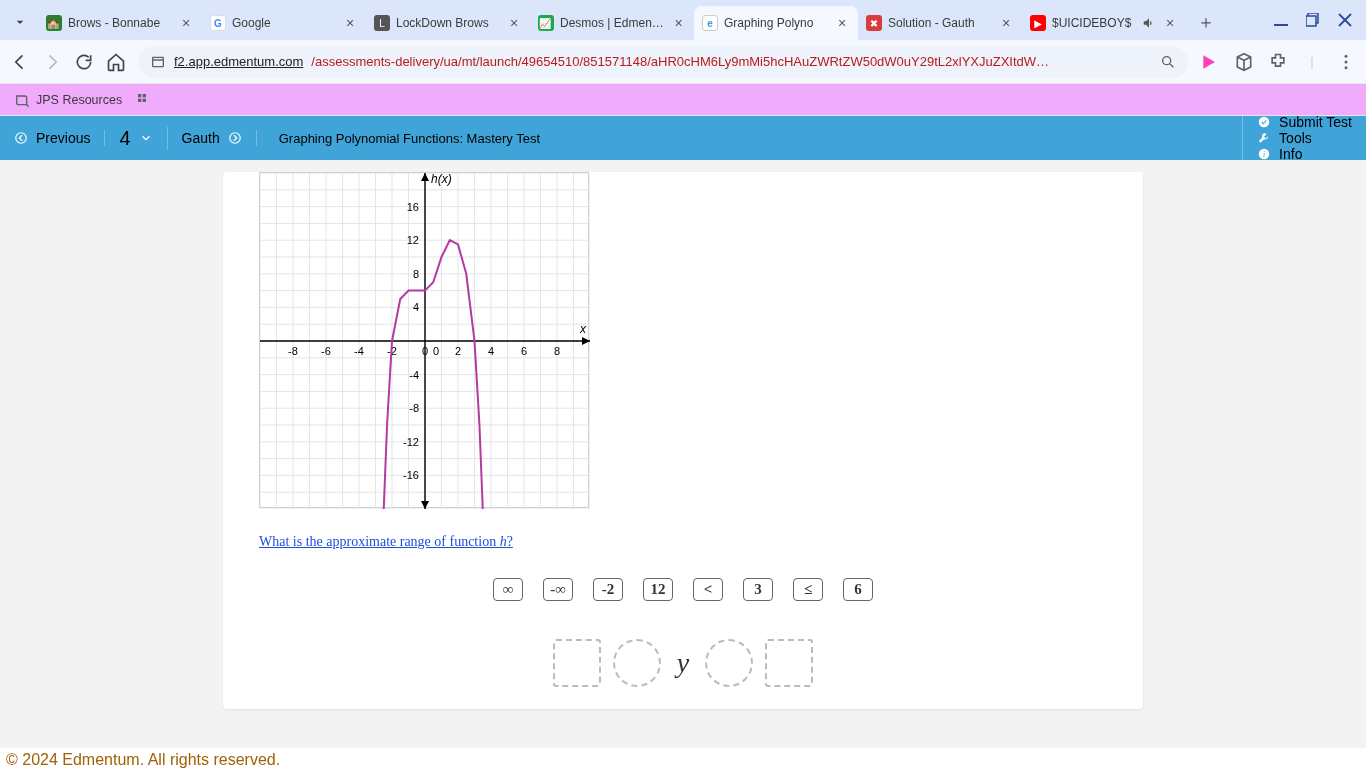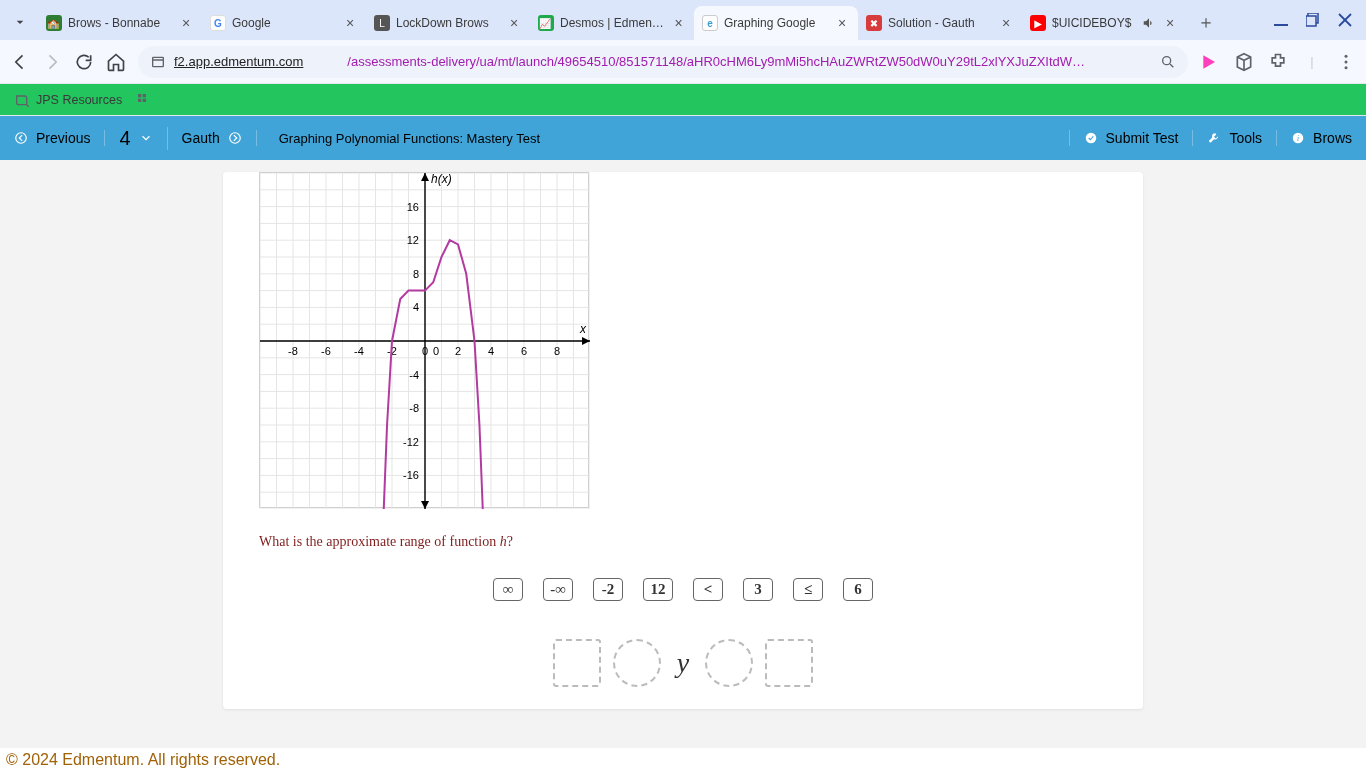--- a/index.html
+++ b/index.html
@@ -123,30 +123,30 @@
     background: #eef2fa;
     border-radius: 16px;
     display: flex;
     align-items: center;
     padding: 0 12px;
     gap: 8px;
     font-size: 13px;
     overflow: hidden;
   }
   .addr .domain { color: #222; text-decoration: underline; }
-  .addr .path { color: #a21caf; white-space: nowrap; overflow: hidden; text-overflow: ellipsis; flex:1 1 auto;margin-left:36px; }
+  .addr .path { color: #b91c1c; white-space: nowrap; overflow: hidden; text-overflow: ellipsis; flex:1 1 auto; }
   .addr .site-icon { width:16px; height:16px; color:#5f6368; }
   .addr .zoom { width:16px; height:16px; color:#5f6368; margin-left:8px;}
   .toolbar-right { display:flex; gap:14px; align-items:center; }
   .toolbar-right span { width:20px; height:20px; display:flex; align-items:center; justify-content:center; color:#5f6368;}
   .pink { color:#ff3fbb !important; }
 
   .bookmarks {
     height: 32px;
-    background: #22c55e;
+    background: #f0abfc;
     display:flex;
     align-items:center;
     padding: 0 14px;
     gap: 14px;
     border-bottom: 1px solid #e6e6ee;
     font-size: 12.5px;
     color: #3a3a3a;
   }
   .bookmarks .bm { display:flex; align-items:center; gap:6px; }
   .bookmarks .bm svg { width:16px; height:16px; color:#5f6368; }
@@ -163,21 +163,21 @@
   .ed-seg {
     display:flex;
     align-items:center;
     padding: 0 14px;
     border-right: 1px solid rgba(255,255,255,0.28);
     gap: 8px;
   }
   .ed-seg.title { flex: 1 1 auto; font-size: 13px; border-right:none; padding-left: 22px;}
   .ed-seg.qnum { font-size: 20px; font-weight: 400;}
   .ed-seg svg { width:14px; height:14px; }
-  .ed-right { margin-left:auto; display:flex; }
+  .ed-right { margin-left:auto; display:flex;flex-direction:column; }
   .ed-right .ed-seg { border-right:none; border-left: 1px solid rgba(255,255,255,0.28); }
 
   
   .page-bg {
     background: #f3f3f3;
     height: calc(768px - 40px - 44px - 32px - 40px - 24px);
     overflow: hidden;
     position: relative;
   }
   .card {
@@ -195,22 +195,23 @@
   .graph {
     width: 330px;
     height: 336px;
     border: 1px solid #d0d0d0;
     position: relative;
     background: #fff;
   }
   .question {
     font-size: 14px;
     font-family: Georgia, serif;
-    color: #7f1d1d;
+    color: #1d4ed8;
     padding: 26px 36px 10px 36px;
+    text-decoration: underline;
   }
   .question i { font-style: italic; }
 
   .tiles-row {
     display:flex;
     gap: 20px;
     justify-content: center;
     padding: 18px 0 10px 0;
   }
   .tile {
@@ -279,21 +280,21 @@
     <span class="title">LockDown Brows</span>
     <span class="close">×</span>
   </div>
   <div class="tab">
     <span class="favicon" style="background:#1fa84c">📈</span>
     <span class="title">Desmos | Edmentum</span>
     <span class="close">×</span>
   </div>
   <div class="tab active">
     <span class="favicon" style="background:#fff;border:1px solid #ccc;color:#3d9bd4;font-weight:bold">e</span>
-    <span class="title">Graphing Google</span>
+    <span class="title">Graphing Polyno</span>
     <span class="close">×</span>
   </div>
   <div class="tab">
     <span class="favicon" style="background:#d83b3b">✖</span>
     <span class="title">Solution - Gauth</span>
     <span class="close">×</span>
   </div>
   <div class="tab">
     <span class="favicon" style="background:#ff0000">▶</span>
     <span class="title">$UICIDEBOY$</span>
@@ -447,21 +448,21 @@
       <svg viewBox="0 0 24 24">
           <path d="M14 4a5 5 0 0 0-5 7l-6 6 3 3 6-6a5 5 0 0 0 7-5l-4 4-3-3 4-4z" fill="#fff"></path>
         </svg>
       <span>Tools</span>
     </div>
     <div class="ed-seg">
       <svg viewBox="0 0 24 24">
           <circle cx="12" cy="12" r="9" fill="#fff"></circle>
           <text x="12" y="17" text-anchor="middle" font-size="13" fill="#41a4d8" font-family="serif" font-style="italic">i</text>
         </svg>
-      <span>Brows</span>
+      <span>Info</span>
     </div>
   </div>
 </div>
 
 <div class="page-bg">
   <div class="card">
 
     <div class="graph-wrap">
       <div class="graph">
         <svg id="chart-svg" viewBox="0 0 330 336" width="330" height="336">

